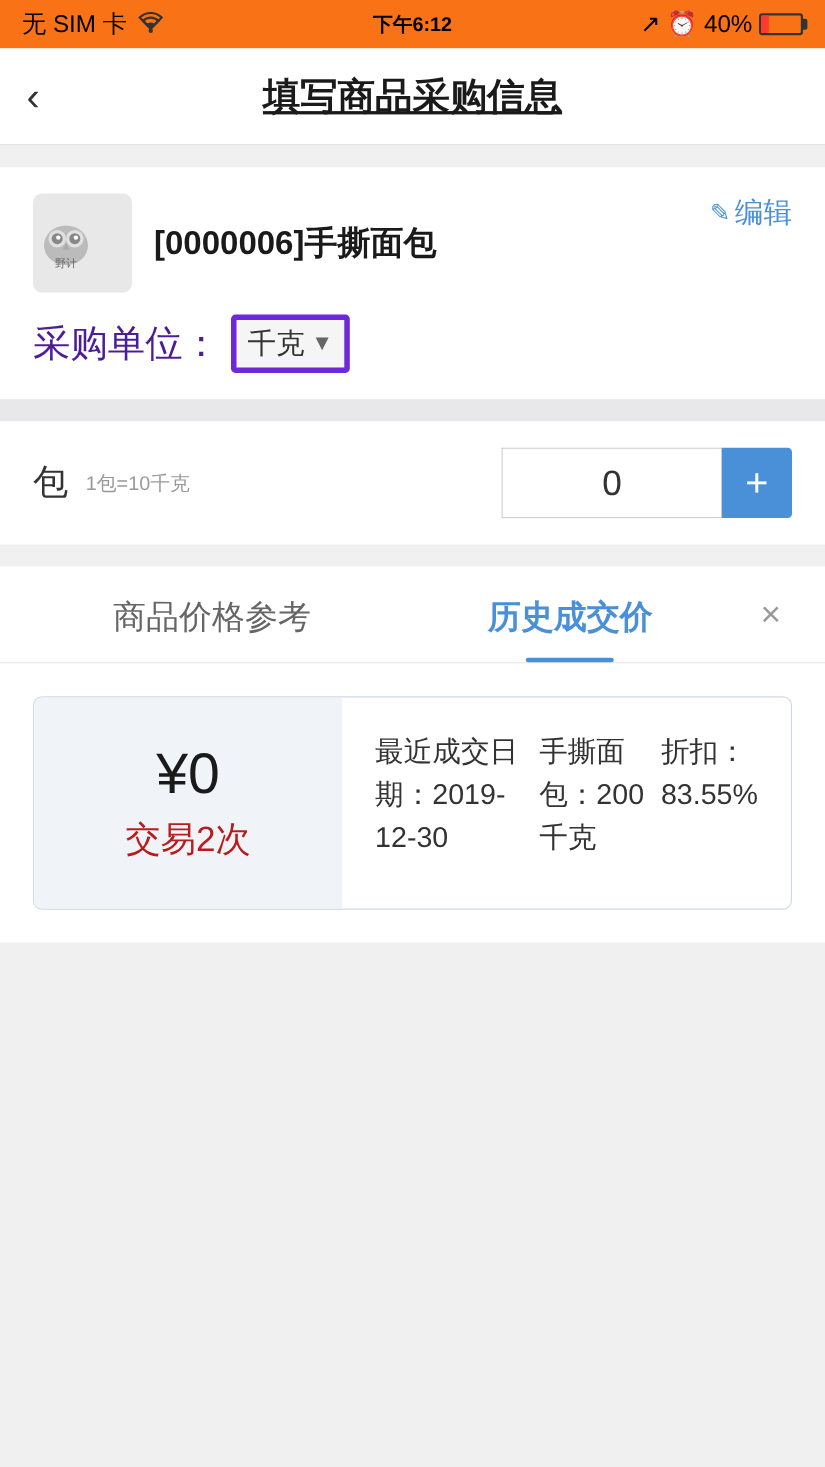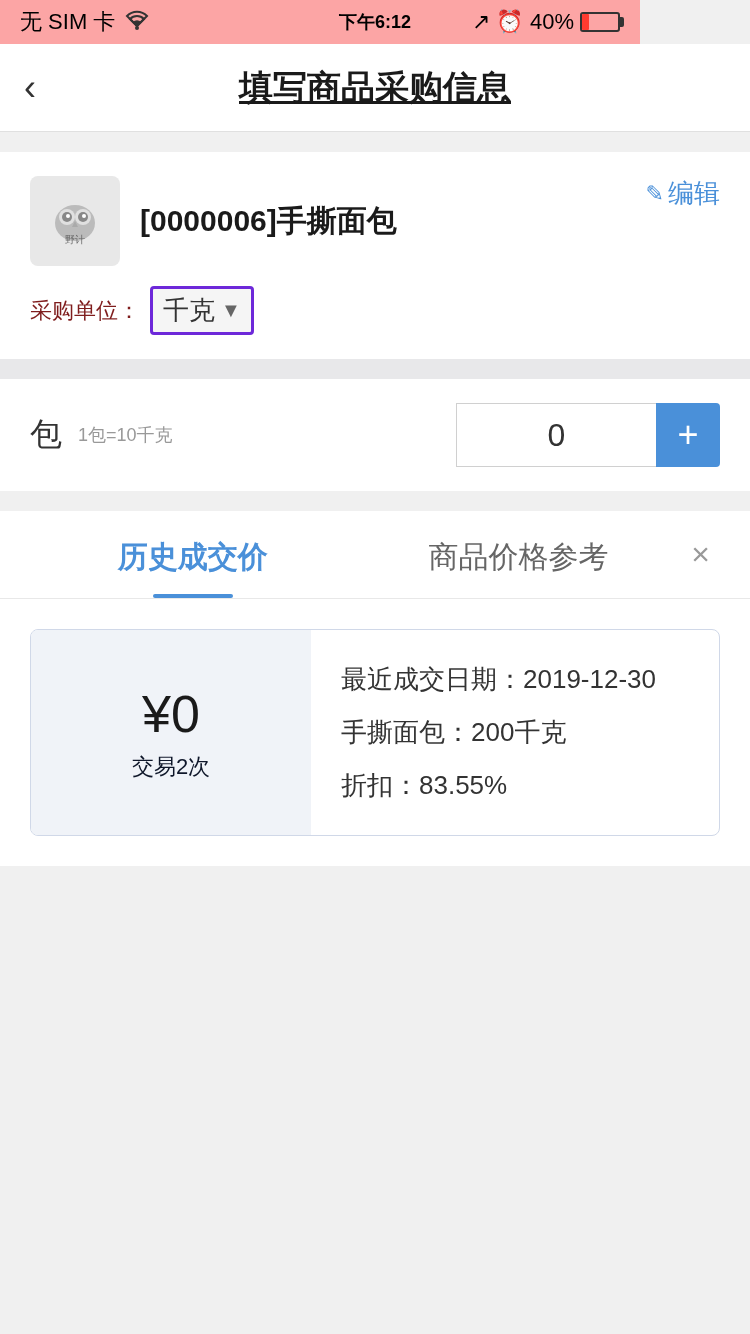--- a/index.html
+++ b/index.html
@@ -7,23 +7,23 @@
     body {
       width: 750px;
       min-height: 1334px;
       font-family: -apple-system, 'PingFang SC', 'Helvetica Neue', Arial, sans-serif;
       background: #f0f0f0;
       overflow-x: hidden;
     }
 
     
     .status-bar {
-      width: 640px;
+      width: 750px;
       height: 44px;
-      background: #fca5a5;
+      background: #f97316;
       display: flex;
       align-items: center;
       justify-content: space-between;
       padding: 0 20px;
       font-size: 24px;
       font-weight: 500;
     }
     .status-left {
       display: flex;
       align-items: center;
@@ -112,21 +112,20 @@
       align-items: center;
       gap: 20px;
     }
     .product-image {
       width: 90px;
       height: 90px;
       background: #e8e8e8;
       border-radius: 8px;
       display: flex;
       align-items: center;
-      justify-content: center;
       flex-shrink: 0;
     }
     .product-name {
       font-size: 30px;
       font-weight: 700;
       color: #1a1a1a;
     }
     .product-edit {
       color: #4a90d9;
       font-size: 26px;
@@ -138,27 +137,27 @@
     .edit-icon-small {
       font-size: 22px;
     }
     .product-unit-row {
       display: flex;
       align-items: center;
       justify-content: space-between;
       margin-top: 10px;
     }
     .unit-label {
-      font-size: 22px;
-      color: #7f1d1d;
+      font-size: 34px;
+      color: #4c1d95;
     }
     .unit-select {
       display: flex;
       align-items: center;
-      border: 3px solid #6d28d9;
+      border: 5px solid #6d28d9;
       border-radius: 4px;
       padding: 4px 10px;
       font-size: 26px;
       color: #333;
       background: #f5f5f5;
       cursor: pointer;
       gap: 6px;
     }
     .dropdown-arrow {
       font-size: 20px;
@@ -303,29 +302,29 @@
       align-items: center;
       justify-content: center;
       padding: 40px 20px;
     }
     .price-value {
       font-size: 52px;
       color: #1a1a1a;
       font-weight: 400;
     }
     .price-transactions {
-      font-size: 22px;
-      color: #0f172a;
+      font-size: 32px;
+      color: #b91c1c;
       margin-top: 8px;
     }
     .price-card-right {
       flex: 1;
       padding: 30px 30px;
       display: flex;
-      flex-direction: column;
+      flex-direction: row;
       gap: 14px;
     }
     .price-detail-line {
       font-size: 26px;
       color: #333;
       line-height: 1.5;
     }
 
     
     .bottom-area {
@@ -409,25 +408,25 @@
   <div class="quantity-control">
     <div class="qty-input-box">
       <span>0</span>
     </div>
     <div class="qty-plus-btn">+</div>
   </div>
 </div>
 
 <div class="tabs-panel">
   <div class="tabs-header">
+    <div class="tab-item">
+      <span>商品价格参考</span>
+    </div>
     <div class="tab-item active">
       <span>历史成交价</span>
-    </div>
-    <div class="tab-item">
-      <span>商品价格参考</span>
     </div>
     <span class="tab-close">×</span>
   </div>
 
   <div class="price-card-area">
     <div class="price-card">
       <div class="price-card-left">
         <div class="price-value">
           <span>¥</span><span>0</span>
         </div>

